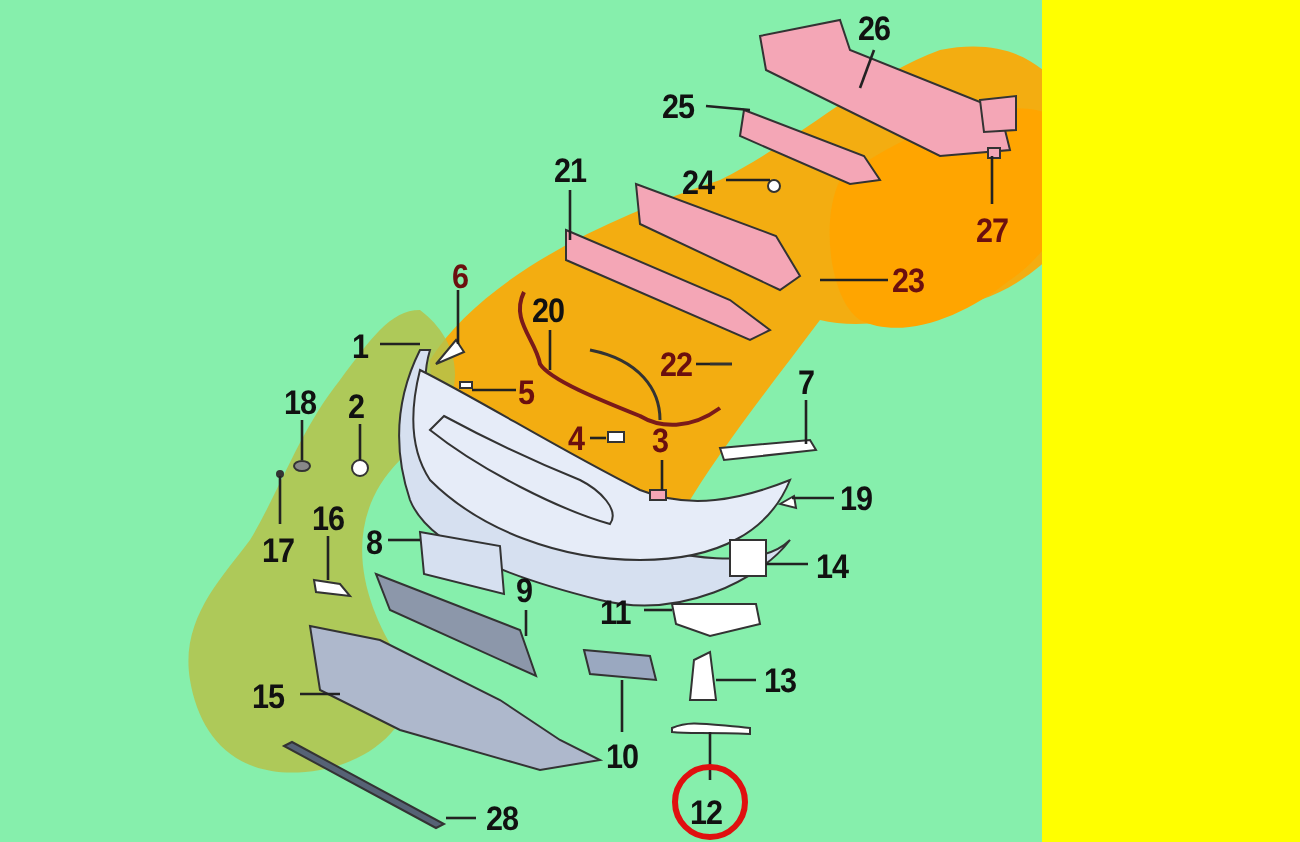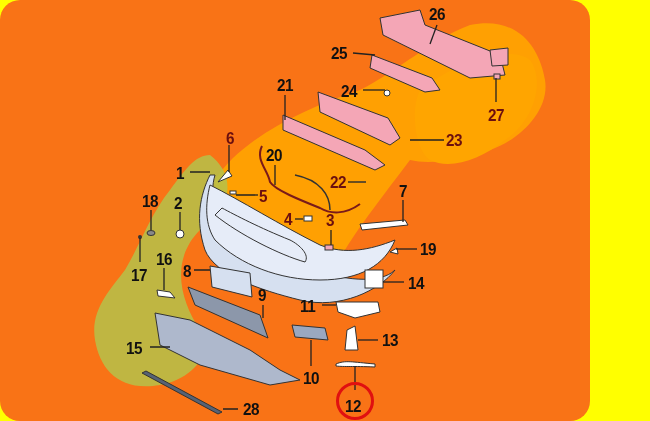--- a/index.html
+++ b/index.html
@@ -1,17 +1,17 @@
 <!DOCTYPE html>
 <html><head>
 <meta charset="utf-8">
 <style>
   html,body{margin:0;padding:0;}
   body{width:650px;height:421px;overflow:hidden;background:#ffff00;font-family:"Liberation Sans",sans-serif;}
-  #stage{position:relative;width:590px;height:421px;background:#f97316;overflow:hidden;border-radius:20px;}
+  #stage{position:relative;width:521px;height:421px;background:#86efac;overflow:hidden;}
   svg.art{position:absolute;left:0;top:0;}
   .lbl{position:absolute;font-family:"Liberation Sans",sans-serif;font-weight:bold;font-size:17px;color:#111;line-height:1;letter-spacing:-0.5px;transform:scaleX(0.9);transform-origin:left top;}
   .lbl.dark-red{color:#6b0f0f;}
   .circle{position:absolute;width:38px;height:38px;border:3px solid #e01010;border-radius:50%;box-sizing:border-box;}
 </style>
 </head>
 <body>
 
 <div id="stage">
   <svg class="art" width="650" height="421" viewBox="0 0 650 421">

